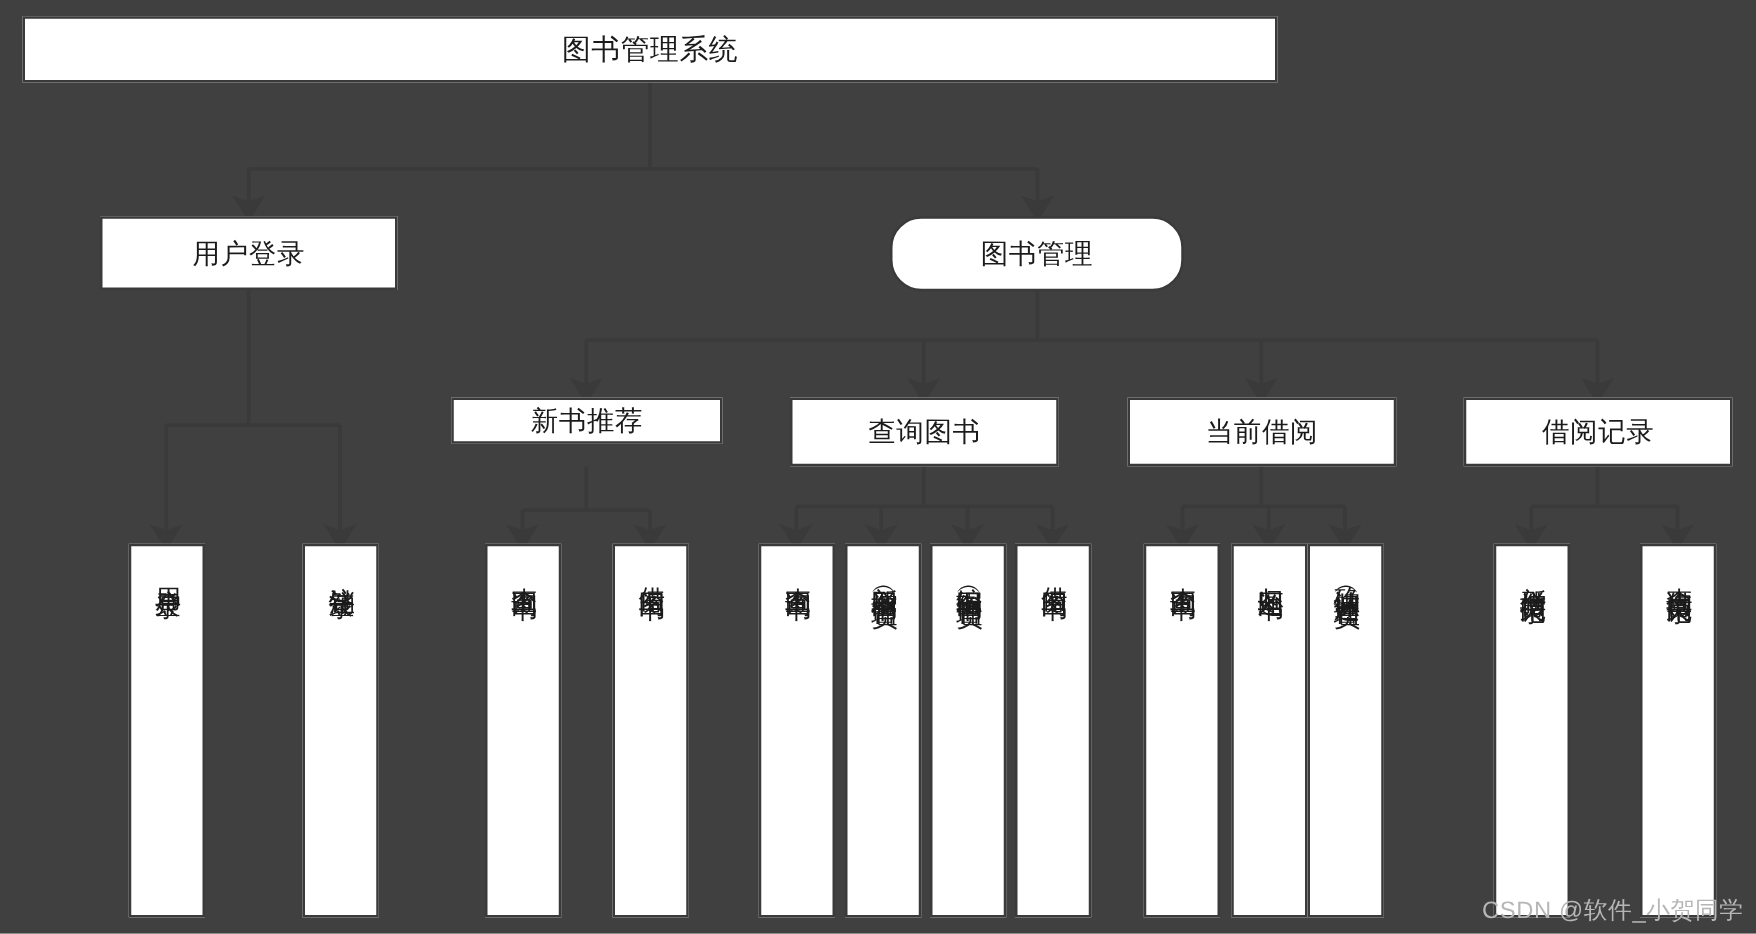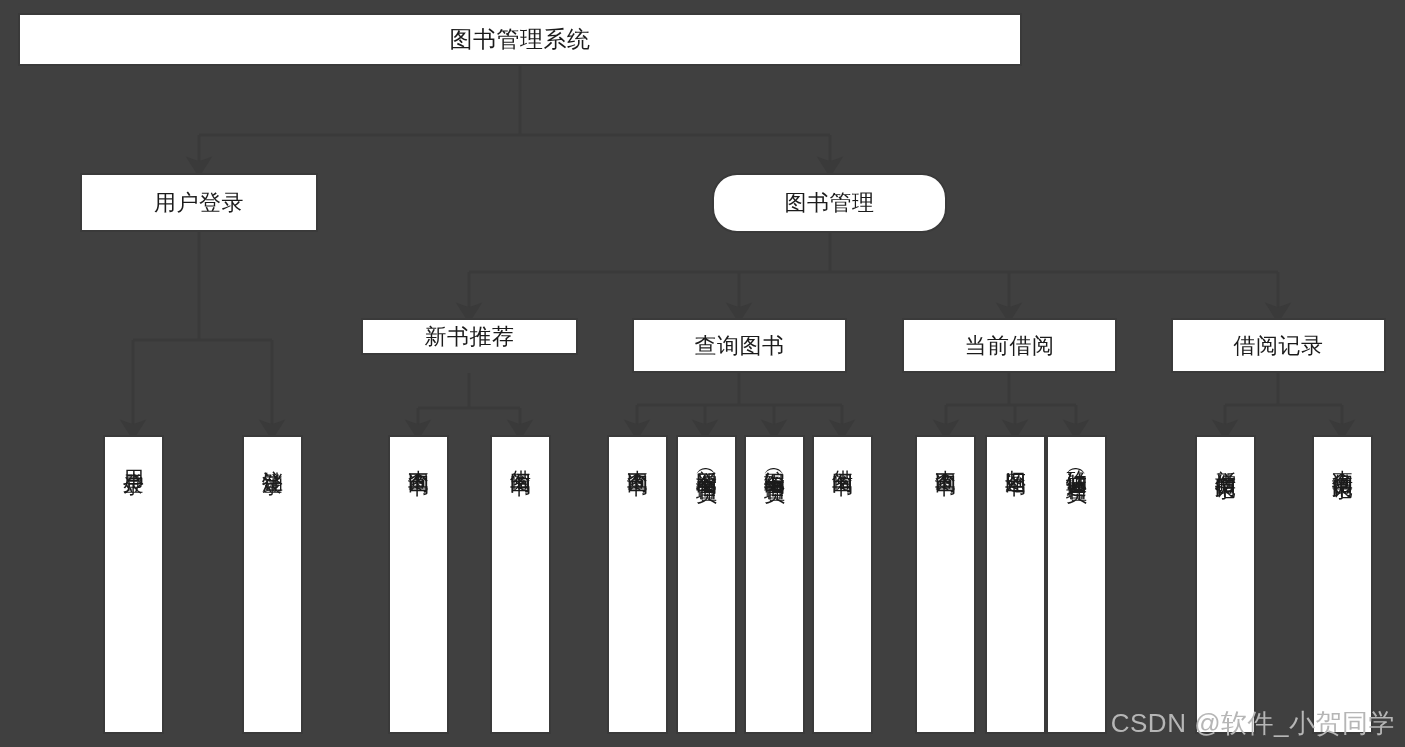--- a/index.html
+++ b/index.html
@@ -55,21 +55,21 @@
     text-orientation: upright;
     font-size: 21px;
     line-height: 1.05;
     letter-spacing: 2px;
     white-space: nowrap;
   }
   .watermark {
     position: absolute;
     right: 10px;
     bottom: 6px;
-    font-size: 26px;
+    font-size: 19px;
     color: #b6b6b6;
     letter-spacing: 0.5px;
     white-space: nowrap;
     pointer-events: none;
   }
 </style>
 </head>
 <body>
 
 <div id="diagram-root">

